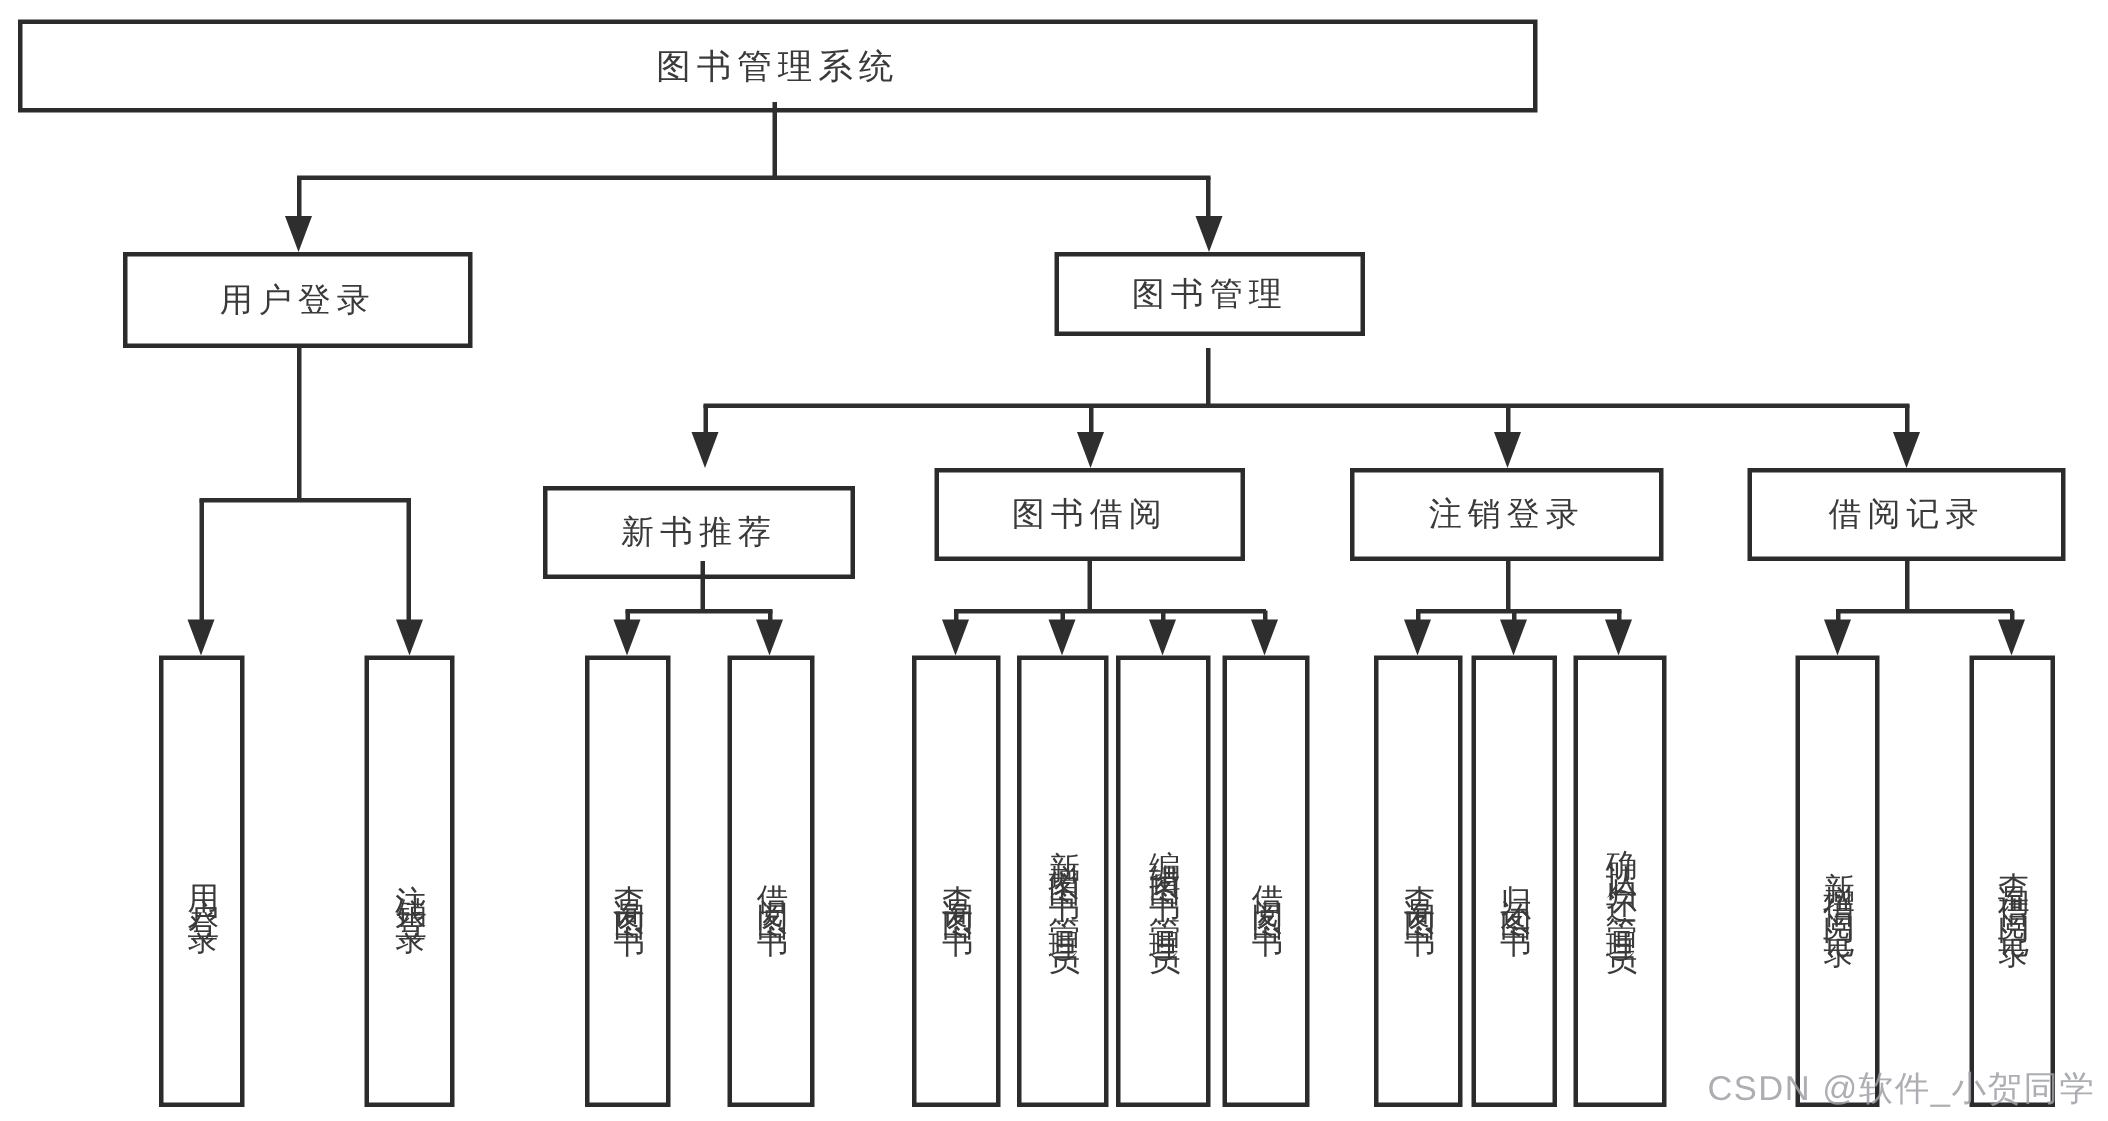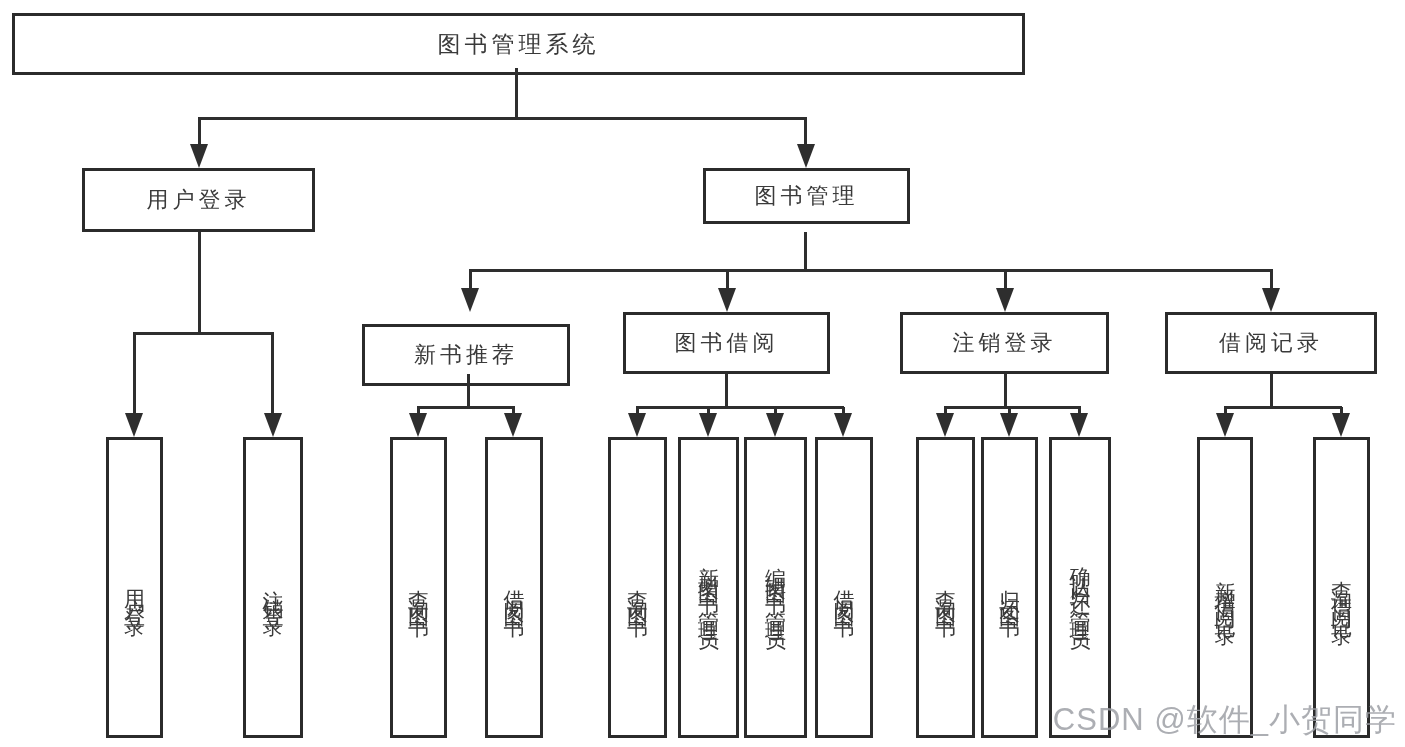--- a/index.html
+++ b/index.html
@@ -18,21 +18,21 @@
     font-size:21px;letter-spacing:9px;white-space:normal;
     padding-top:6px;
   }
   .line{position:absolute;background:#2e2e2e;}
   .arrow{
     position:absolute;width:0;height:0;
     border-left:9px solid transparent;border-right:9px solid transparent;
     border-top:24px solid #2e2e2e;
   }
   .watermark{
-    position:absolute;right:8px;bottom:6px;font-size:31px;letter-spacing:1px;
+    position:absolute;right:8px;bottom:6px;font-size:23px;letter-spacing:1px;
     color:rgba(158,160,166,0.85);z-index:5;white-space:nowrap;
   }
 </style>
 </head>
 <body>
 
 <div id="stage">
 
   <div class="box root" style="left:12px;top:13px;width:1013px;height:62px;">图书管理系统</div>
 

